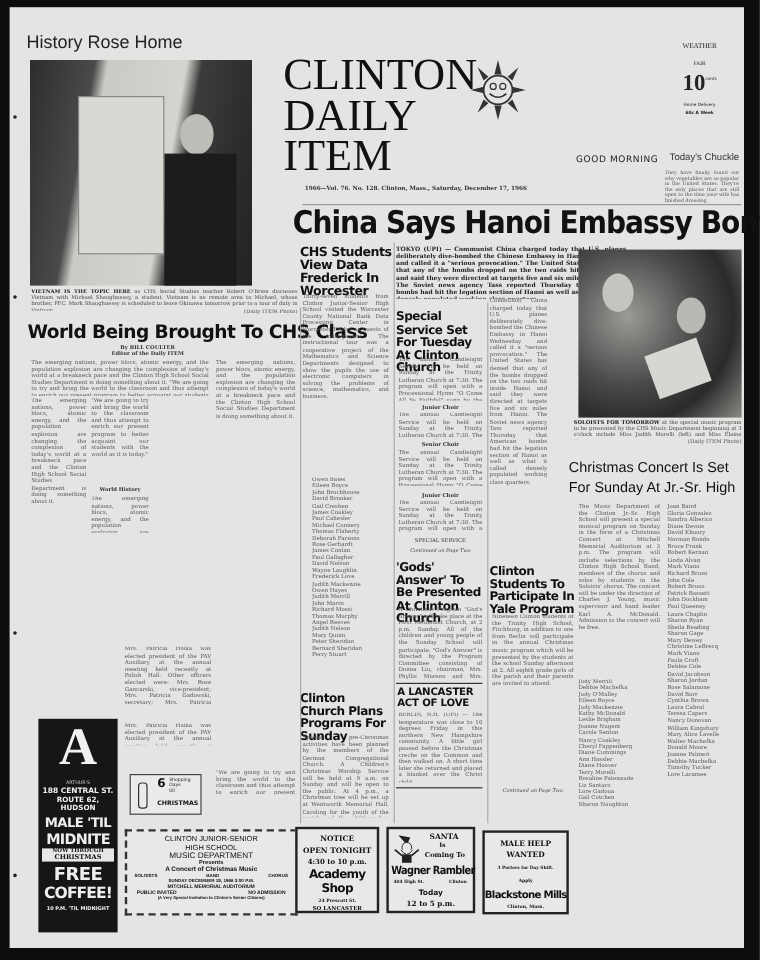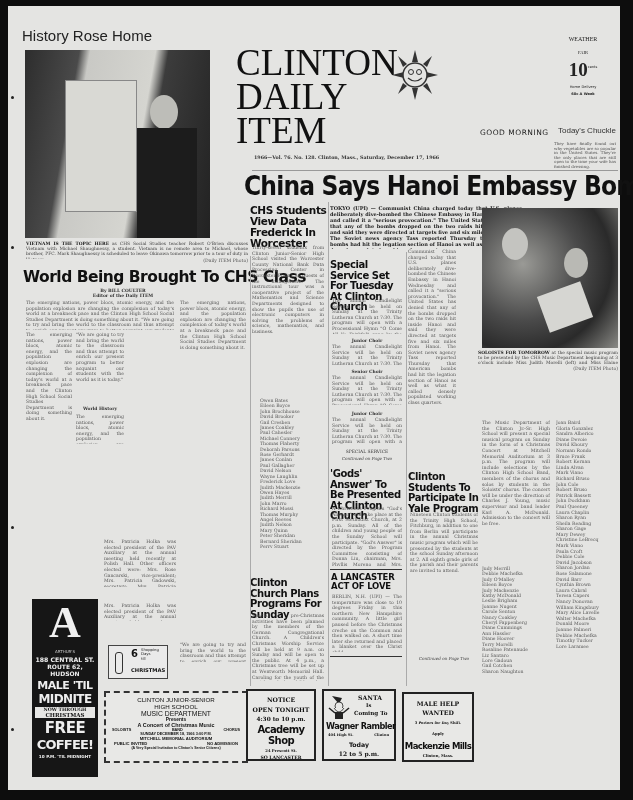--- a/index.html
+++ b/index.html
@@ -217,20 +217,21 @@
     <div style="position:absolute;left:20px;top:20px;width:26px;height:32px;border-radius:50%;background:#c4c4c0;"></div>
     <div style="position:absolute;left:82px;top:40px;width:24px;height:30px;border-radius:50%;background:#b9b9b4;"></div>
     <div style="position:absolute;left:60px;top:80px;width:46px;height:38px;background:#d6d6d2;transform:rotate(-20deg);"></div>
   </div>
   <div class="abs txt" style="left:470px;top:344px;width:140px;height:16px;font-size:4.4px;line-height:5.2px;color:#444;">
     <b style="color:#222;">SOLOISTS FOR TOMORROW</b>
     <span>at the special music program to be presented by the CHS Music Department beginning at 3 o'clock include Miss Judith Morelli (left) and Miss Elaine Spector.</span>
   </div>
   <div class="abs txt" style="left:550px;top:360px;width:60px;text-align:right;">(Daily ITEM Photo)</div>
 
+  <div class="hd" style="left:466px;top:375px;width:150px;font-size:12px;line-height:17px;font-weight:normal;font-family:'Liberation Sans',sans-serif;">Christmas Concert Is Set For Sunday At Jr.-Sr. High</div>
   <div class="abs txt" style="left:474px;top:414px;width:68px;height:240px;">The Music Department of the Clinton Jr.-Sr. High School will present a special musical program on Sunday in the form of a Christmas Concert at Mitchell Memorial Auditorium at 3 p.m. The program will include selections by the Clinton High School Band, members of the chorus and solos by students in the Soloists' chorus. The concert will be under the direction of Charles J. Young, music supervisor and band leader Karl A. McDonald. Admission to the concert will be free.</div>
 
   <div class="abs names" style="left:474px;top:560px;width:66px;height:120px;overflow:hidden;">
     <div>Judy Merrill</div>
     <div>Debbie Machefka</div>
     <div>Judy O'Malley</div>
     <div>Eileen Boyce</div>
     <div>Judy Mackenzie</div>
     <div>Kathy McDonald</div>
     <div>Leslie Brigham</div>
@@ -321,21 +322,21 @@
     <div style="position:absolute;right:5px;top:42px;font-size:3.6px;font-weight:bold;">Clinton</div>
     <div style="position:absolute;left:0;right:0;top:50px;font-size:6.2px;font-weight:bold;font-family:'DejaVu Sans',sans-serif;">Today</div>
     <div style="position:absolute;left:0;right:0;top:59px;font-size:6px;font-weight:bold;">12 to 5 p.m.</div>
   </div>
 
   <div class="ad" style="left:394px;top:686px;width:72px;height:70px;font-family:'DejaVu Serif',serif;">
     <div style="font-size:6.2px;font-weight:bold;margin-top:6px;">MALE HELP</div>
     <div style="font-size:6.2px;font-weight:bold;margin-top:2px;">WANTED</div>
     <div style="font-size:3.6px;font-weight:bold;margin-top:5px;">3 Porters for Day Shift.</div>
     <div style="font-size:3.8px;font-weight:bold;margin-top:6px;">Apply</div>
-    <div class="cond" style="font-size:8.5px;margin-top:5px;white-space:nowrap;">Mackenzie Mills</div>
+    <div class="cond" style="font-size:8.5px;margin-top:5px;white-space:nowrap;">Blackstone Mills</div>
     <div style="font-size:3.8px;font-weight:bold;margin-top:2px;">Clinton, Mass.</div>
   </div>
 
   <div class="rule" style="left:242px;top:250px;width:1px;height:430px;background:#aaa;"></div>
   <div class="rule" style="left:320px;top:196px;width:1px;height:484px;background:#aaa;"></div>
   <div class="rule" style="left:398px;top:246px;width:1px;height:434px;background:#aaa;"></div>
 
   <div class="abs" style="left:3px;top:90px;width:3px;height:3px;border-radius:50%;background:#222;"></div>
   <div class="abs" style="left:3px;top:240px;width:3px;height:3px;border-radius:50%;background:#222;"></div>
   <div class="abs" style="left:3px;top:520px;width:3px;height:3px;border-radius:50%;background:#222;"></div>

